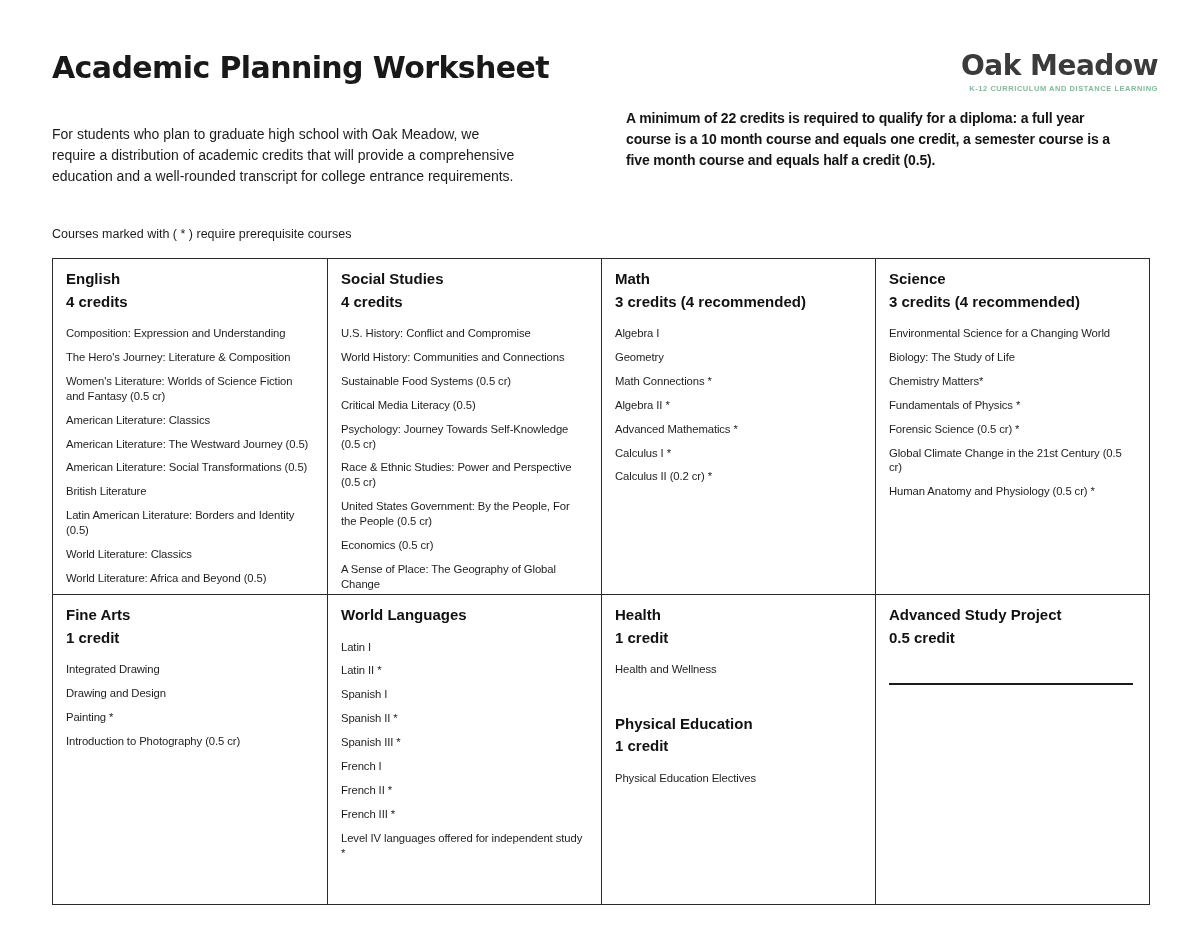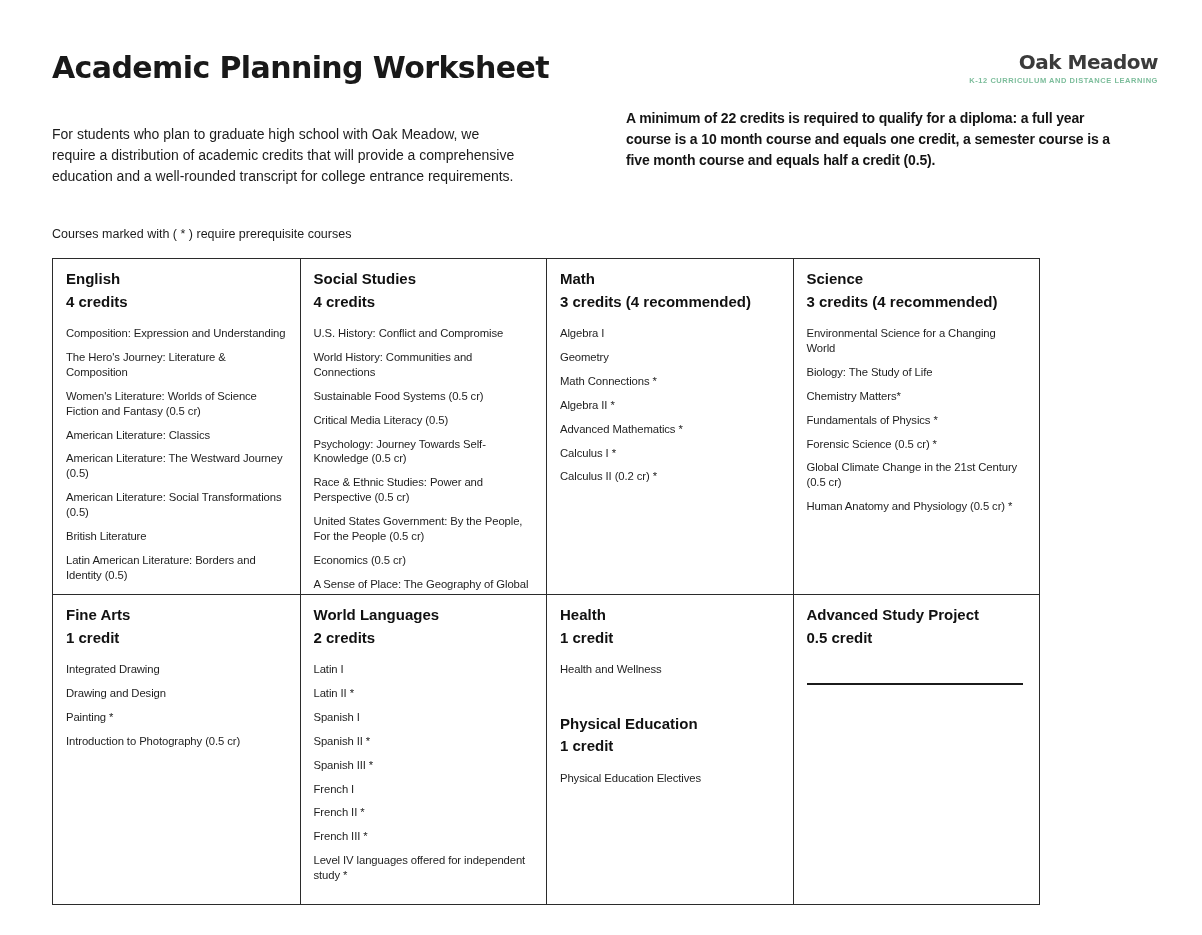--- a/index.html
+++ b/index.html
@@ -23,21 +23,21 @@
     letter-spacing: -0.6px;
     color: #191919;
   }
   .logo {
     position: absolute;
     right: 44px; top: 52px;
     text-align: right;
   }
   .logo-name {
     font-family: "DejaVu Sans", sans-serif;
-    font-size: 20px;
+    font-size: 28px;
     font-weight: 800;
     letter-spacing: -0.5px;
     color: #3b3b3b;
     line-height: 1;
   }
   .logo-tagline {
     margin-top: 4px;
     font-size: 7.5px;
     font-weight: 700;
     letter-spacing: 0.55px;
@@ -68,21 +68,21 @@
     position: absolute;
     left: 52px; top: 227px;
     font-size: 12.5px;
     color: #1c1c1c;
   }
 
   
   .credits-table {
     position: absolute;
     left: 52px; top: 258px;
-    width: 988px; height: 647px;
+    width: 1098px; height: 647px;
     border: 1.5px solid #2b2b2b;
     display: grid;
     grid-template-columns: repeat(4, 1fr);
     grid-template-rows: 335px auto;
   }
   .cell {
     border-left: 1.2px solid #2b2b2b;
     border-top: 1.2px solid #2b2b2b;
     padding: 9px 14px 8px 13px;
     overflow: hidden;
@@ -206,21 +206,20 @@
             <div class="course">Integrated Drawing</div>
             <div class="course">Drawing and Design</div>
             <div class="course">Painting *</div>
             <div class="course">Introduction to Photography (0.5 cr)</div>
           </div>
         </div>
       </div>
       <div class="cell">
         <div class="section">
           <div class="sec-name">World Languages</div>
-          <div class="sec-credits">2 credits</div>
           <div class="courses">
             <div class="course">Latin I</div>
             <div class="course">Latin II *</div>
             <div class="course">Spanish I</div>
             <div class="course">Spanish II *</div>
             <div class="course">Spanish III *</div>
             <div class="course">French I</div>
             <div class="course">French II *</div>
             <div class="course">French III *</div>
             <div class="course">Level IV languages offered for independent study *</div>

